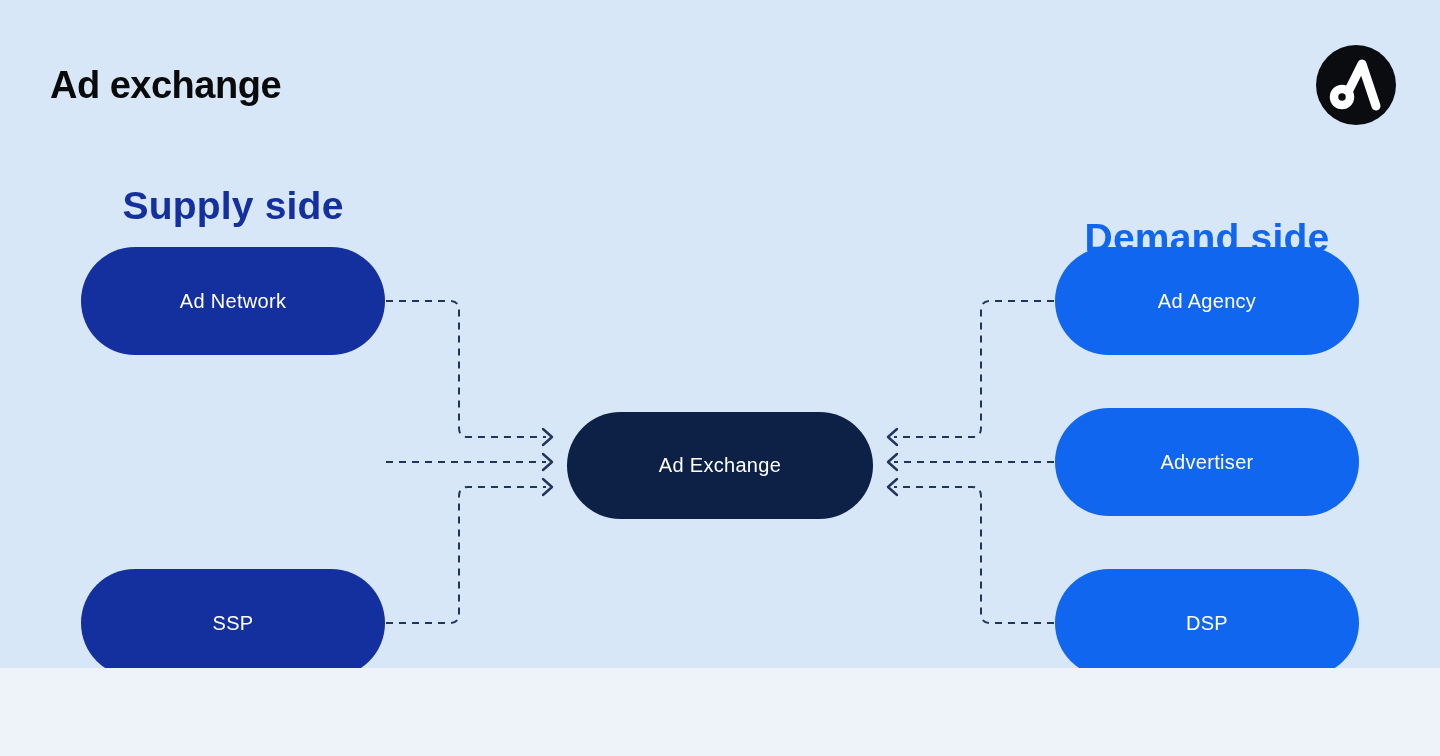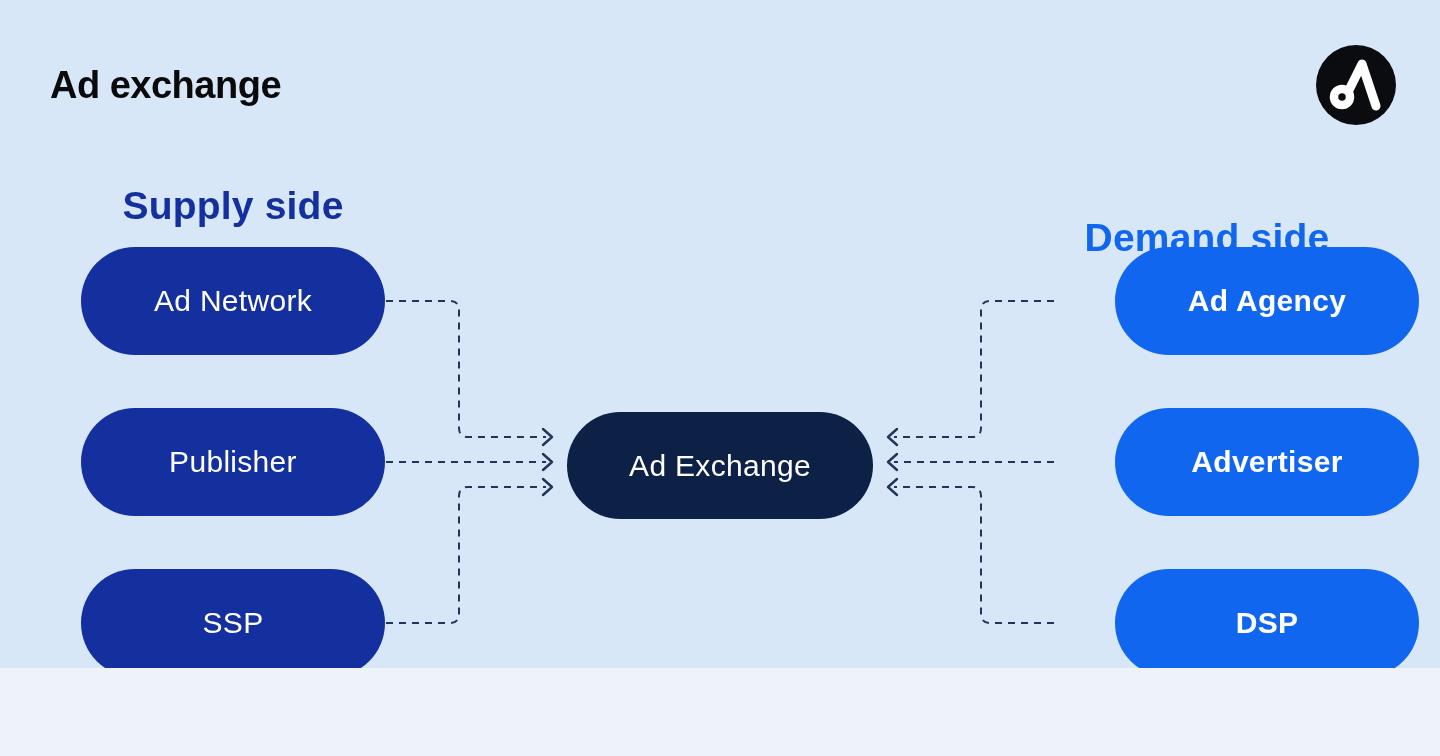--- a/index.html
+++ b/index.html
@@ -23,24 +23,24 @@
   .logo-stroke{fill:none; stroke:var(--logo-glyph); stroke-linecap:round; stroke-linejoin:round;}
   .col-heading{
     position:absolute; top:184px; width:304px; text-align:center;
     font-size:39px; font-weight:bold; letter-spacing:0.2px;
   }
   .supply-heading{left:81px; color:var(--supply-blue);}
   .demand-heading{left:1055px; color:var(--demand-blue);margin-top:32px;}
   .pill{
     position:absolute; width:304px; height:108px; border-radius:54px;
     display:flex; align-items:center; justify-content:center;
-    color:var(--node-text); font-size:30px; letter-spacing:0.3px;
+    color:var(--node-text); font-size:20px; letter-spacing:0.3px;
   }
   .pill.supply{left:81px; background:var(--supply-blue);}
-  .pill.demand{left:1115px; background:var(--demand-blue);font-weight:bold;}
+  .pill.demand{left:1055px; background:var(--demand-blue);}
   .pill.row1{top:247px;} .pill.row2{top:408px;} .pill.row3{top:569px;}
   .pill.center{
     left:567px; top:412px; width:306px; height:107px; border-radius:54px;
     background:var(--exchange-navy);
   }
   .connectors{position:absolute; left:0; top:0; width:1440px; height:756px; pointer-events:none;}
   .connectors .dash{
     fill:none; stroke:var(--connector-navy); stroke-width:2; stroke-dasharray:7 6;
   }
   .connectors .head{
@@ -60,21 +60,20 @@
       <circle cx="40" cy="40" r="40" fill="var(--logo-black)"></circle>
       <circle class="logo-stroke" cx="26" cy="52" r="8" stroke-width="8.5"></circle>
       <path class="logo-stroke" d="M33 45 L46 19 L60 61" stroke-width="9"></path>
     </svg>
   </div>
 
   <div class="col-heading supply-heading">Supply side</div>
   <div class="col-heading demand-heading">Demand side</div>
 
   <div class="pill supply row1">Ad Network</div>
-  <div class="pill supply row2">Publisher</div>
   <div class="pill supply row3">SSP</div>
 
   <div class="pill center">Ad Exchange</div>
 
   <div class="pill demand row1">Ad Agency</div>
   <div class="pill demand row3">DSP</div>
   <div class="pill demand row2">Advertiser</div>
 
   <svg class="connectors" viewBox="0 0 1440 756">
     <g>

